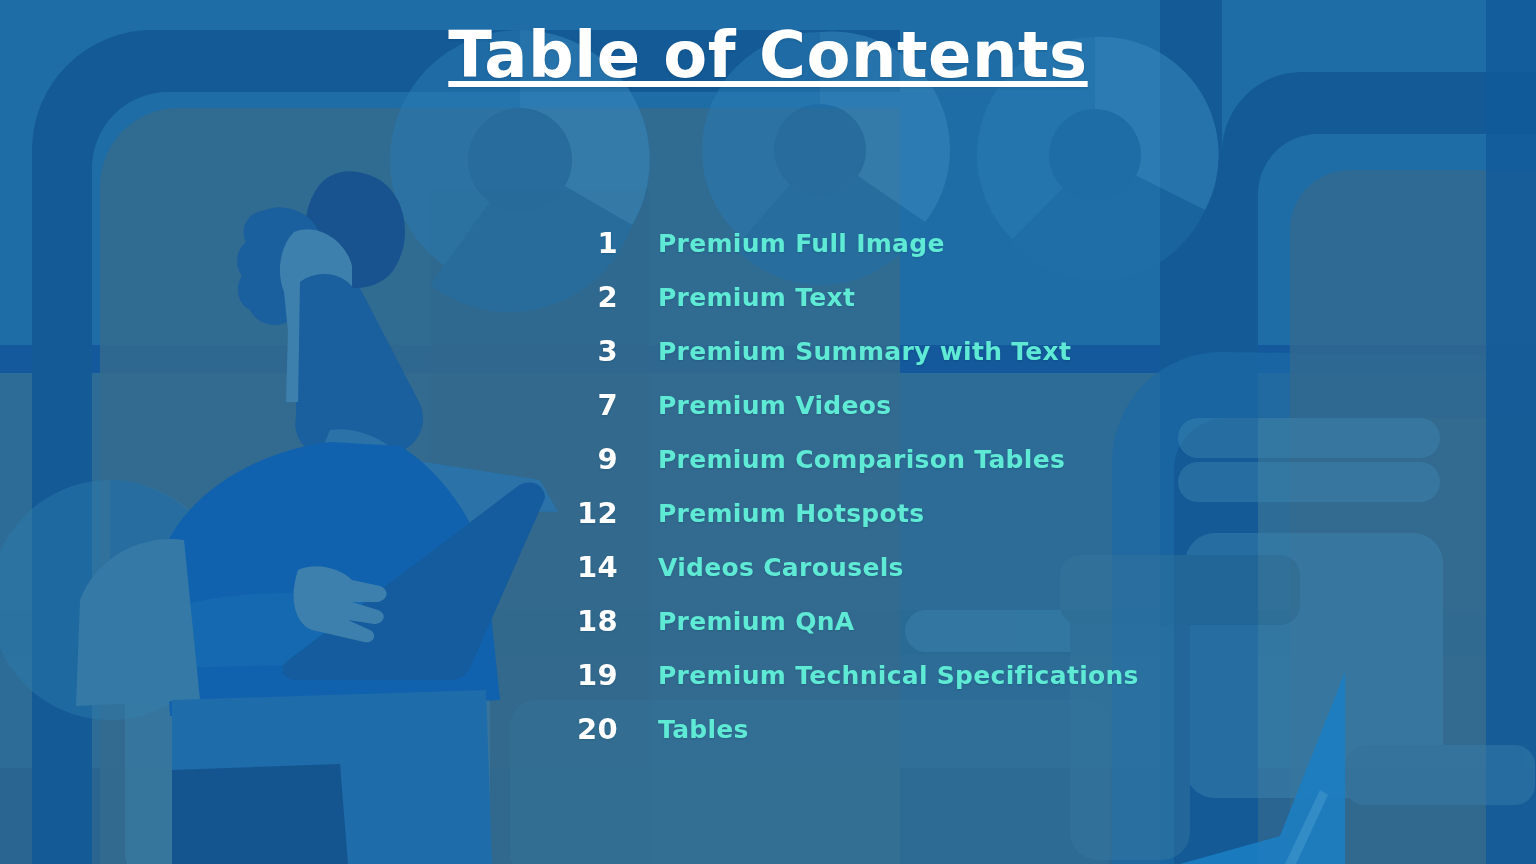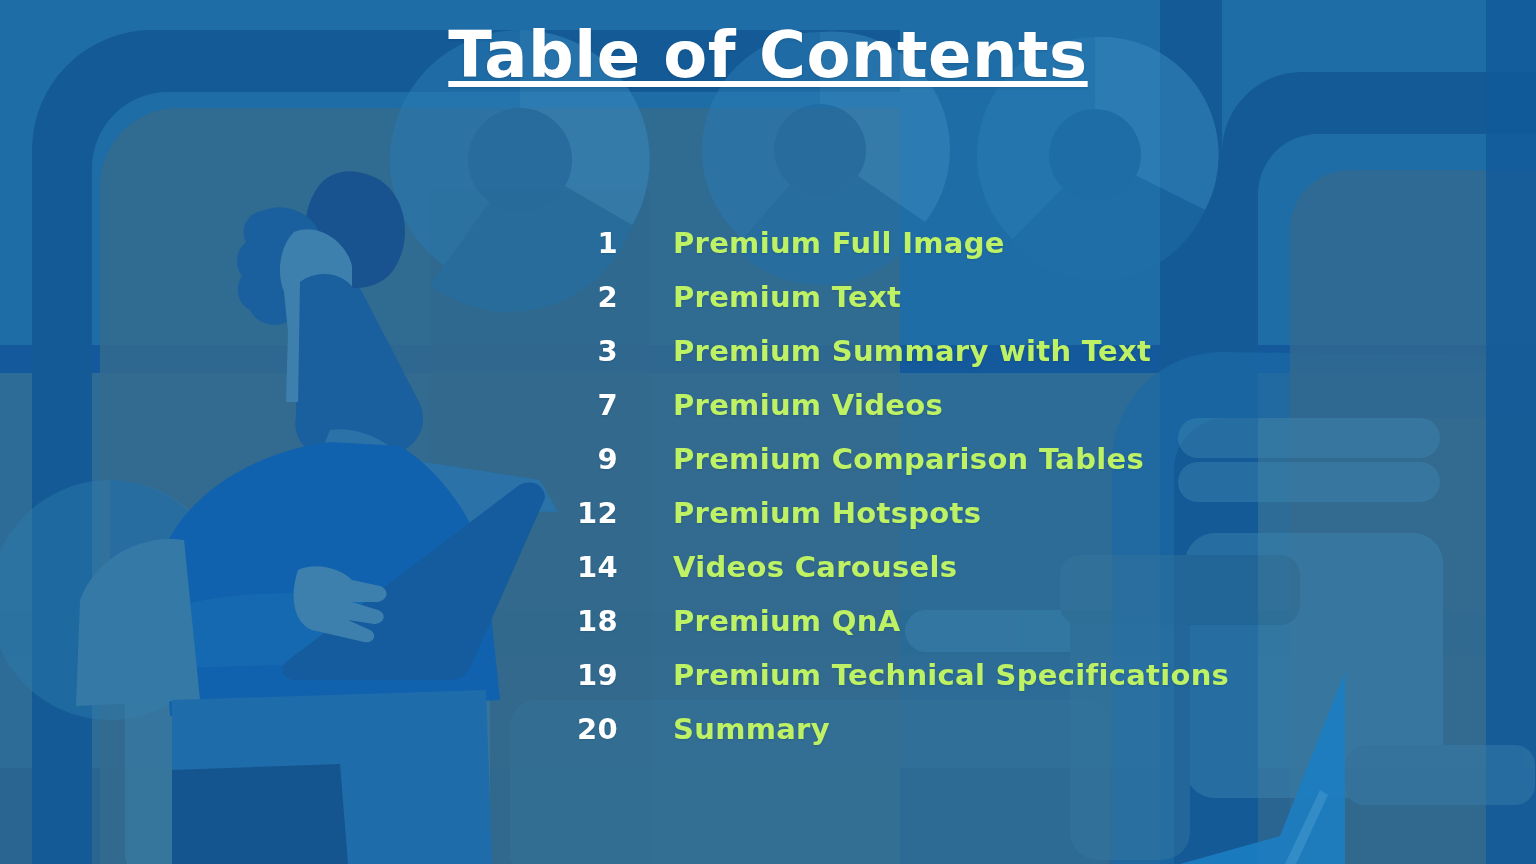--- a/index.html
+++ b/index.html
@@ -61,23 +61,23 @@
     width: 58px;
     text-align: right;
     color: #ffffff;
     font-size: 29px;
     font-weight: bold;
     letter-spacing: 0.3px;
     text-shadow: 0 1px 2px rgba(10,50,80,0.20);
   }
 
   .toc-label {
-    margin-left: 55px;
-    color: #bef264;
-    font-size: 29px;
+    margin-left: 40px;
+    color: #5eead4;
+    font-size: 25px;
     font-weight: bold;
     letter-spacing: 0.3px;
     white-space: nowrap;
     text-shadow: 0 1px 2px rgba(10,50,80,0.20);
   }
 </style>
 </head>
 <body>
 
 <div id="slide">
@@ -240,19 +240,19 @@
         <div class="toc-label">Premium QnA</div>
       </div>
 
       <div class="toc-row">
         <div class="toc-num">19</div>
         <div class="toc-label">Premium Technical Specifications</div>
       </div>
 
       <div class="toc-row">
         <div class="toc-num">20</div>
-        <div class="toc-label">Summary</div>
+        <div class="toc-label">Tables</div>
       </div>
 
     </div>
 
   </div>
 </div>
 
 </body></html>

